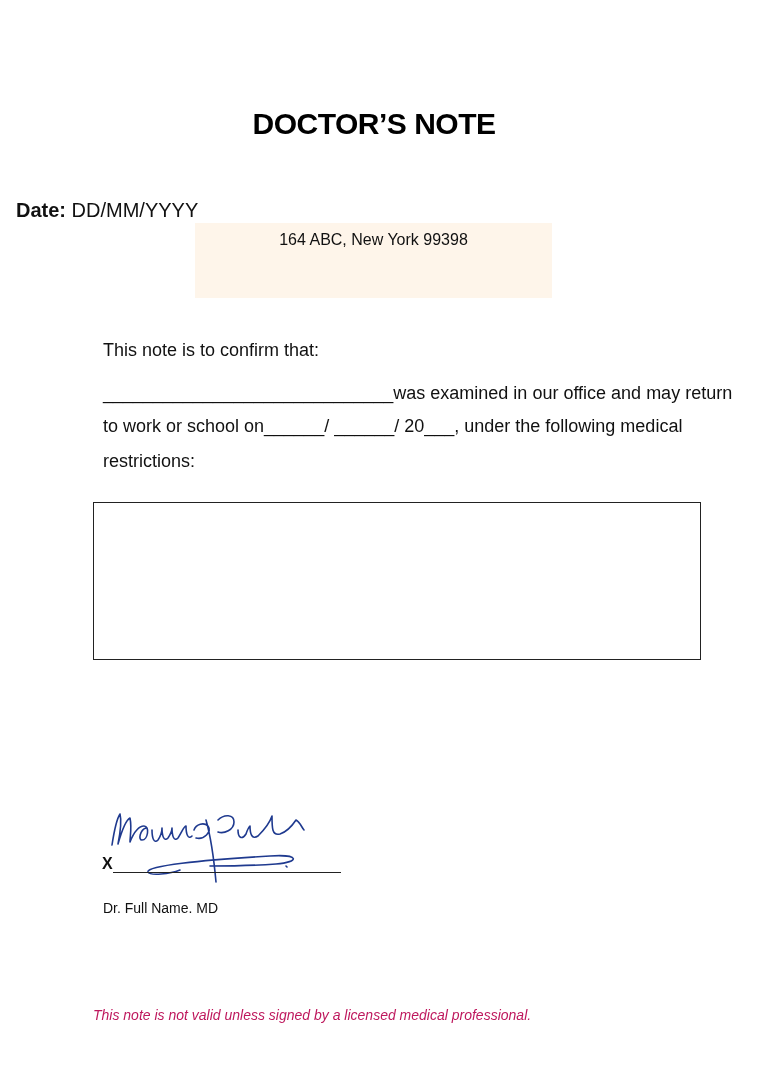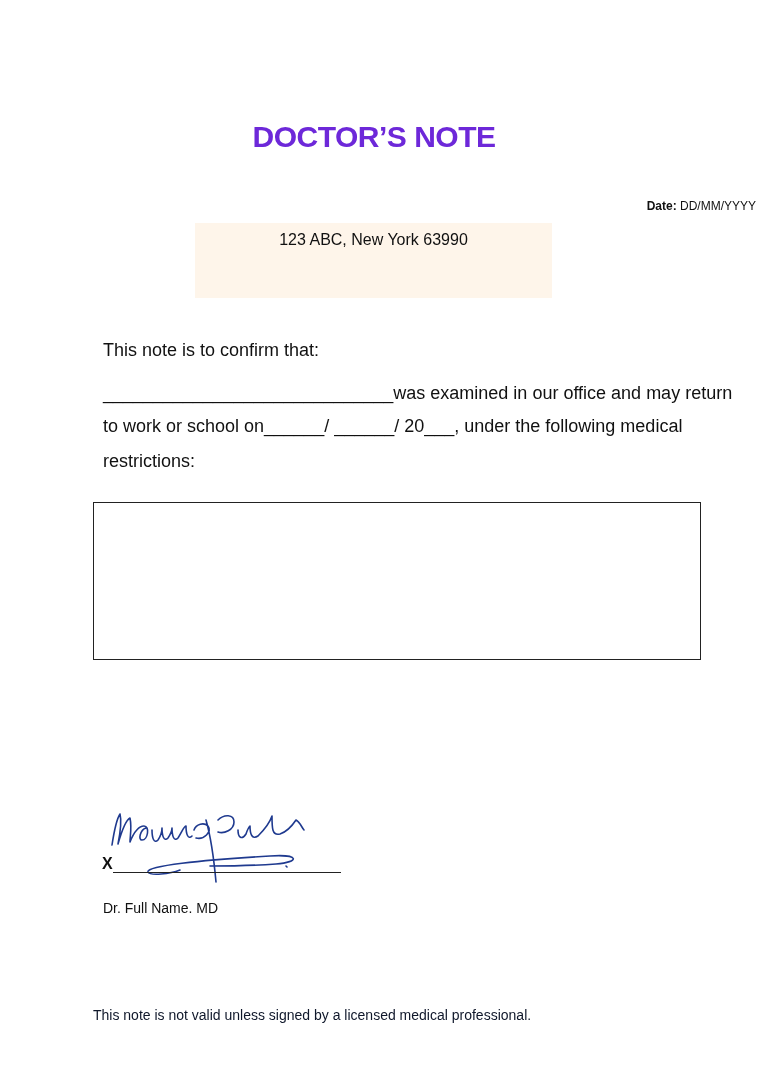--- a/index.html
+++ b/index.html
@@ -1,42 +1,42 @@
 <!DOCTYPE html>
 <html><head>
   <meta charset="utf-8">
   <style>
     html, body { margin: 0; padding: 0; background: #ffffff; }
     body { width: 768px; height: 1087px; position: relative; overflow: hidden;
            font-family: "Liberation Sans", sans-serif; color: #111; }
     .abs { position: absolute; }
-    .title { left: 0; width: 748px; top: 120px; text-align: center; font-size: 30px; font-weight: bold; letter-spacing: -0.5px; color: #6d28d9; }
-    .date { left: 8px; width: 748px; top: 199px; text-align: right; font-size: 12px; }
+    .title { left: 0; width: 748px; top: 107px; text-align: center; font-size: 30px; font-weight: bold; letter-spacing: -0.5px; color: #000000; }
+    .date { left: 16px; width: 748px; top: 199px; text-align: left; font-size: 20px; }
     .date b { font-weight: bold; }
     .info-box { left: 195px; top: 223px; width: 357px; height: 75px; background: #fef5ea; text-align: center; font-size: 16px; line-height: 20px; padding-top: 7px; box-sizing: border-box; }
     .body-text { left: 103px; font-size: 18px; color: #111; white-space: pre; }
     .restrictions-box { left: 93px; top: 502px; width: 608px; height: 158px; border: 1.5px solid #222; box-sizing: border-box; background: #fff; }
     .sig-x { left: 102px; top: 855px; font-size: 16px; font-weight: bold; }
     .sig-line { left: 113px; top: 872px; width: 228px; height: 0; border-top: 1.2px solid #222; }
     .sig-svg { left: 100px; top: 800px; }
     .sig-name { left: 103px; top: 900px; font-size: 14px; }
-    .disclaimer { left: 93px; top: 1007px; font-size: 14px; color: #0f172a; }
+    .disclaimer { left: 93px; top: 1007px; font-size: 14px; font-style: italic; color: #be185d; }
   </style>
 </head>
 <body>
 
 <div class="abs title">DOCTOR’S NOTE</div>
 
 <div class="abs date">
   <b>Date:</b>
   <span>DD/MM/YYYY</span>
 </div>
 
 <div class="abs info-box">
-  <div>123 ABC, New York 63990</div>
+  <div>164 ABC, New York 99398</div>
 </div>
 
 <div class="abs body-text" style="top:340px;">This note is to confirm that:</div>
 
 <div class="abs body-text" style="top:383px;"><span>_____________________________</span><span>was examined in our office and may return</span></div>
 
 <div class="abs body-text" style="top:416px;">to work or school on______/ ______/ 20___, under the following medical</div>
 
 <div class="abs body-text" style="top:451px;">restrictions:</div>
 

